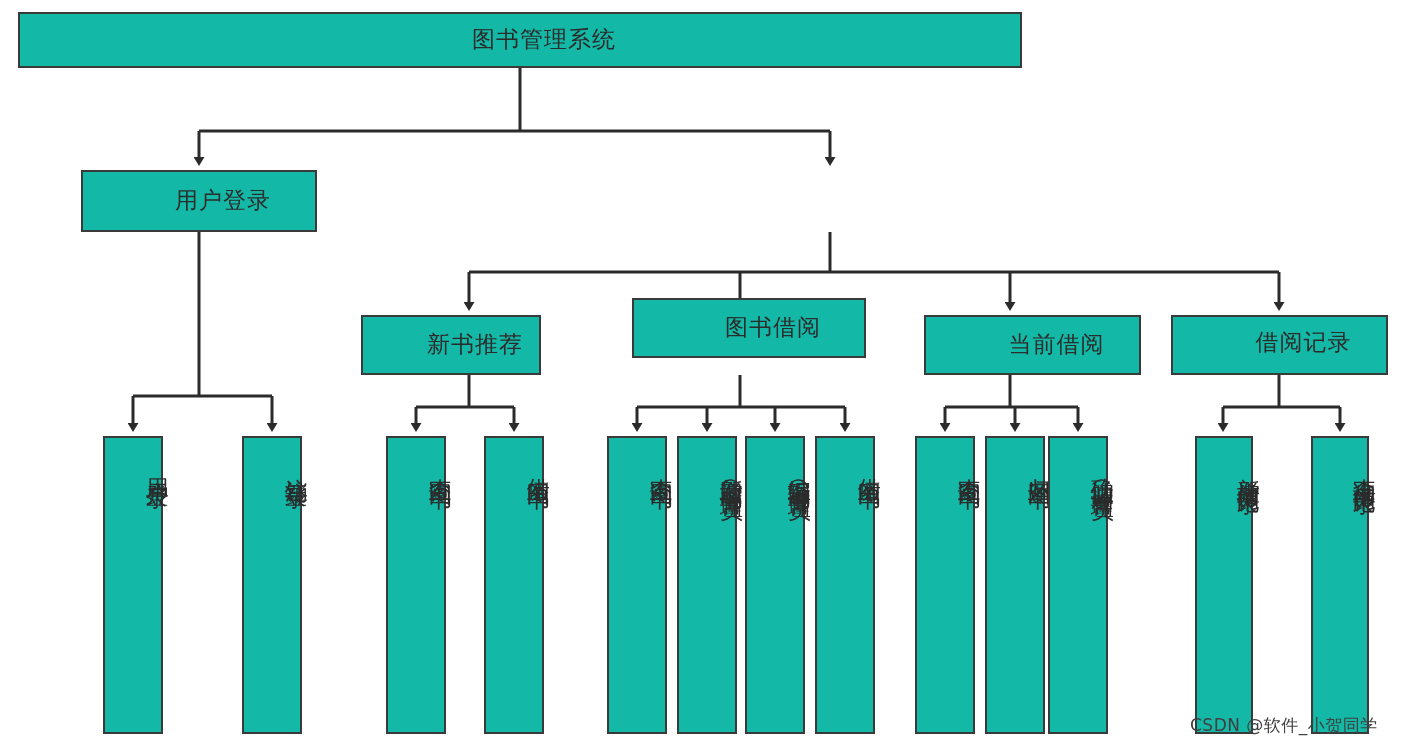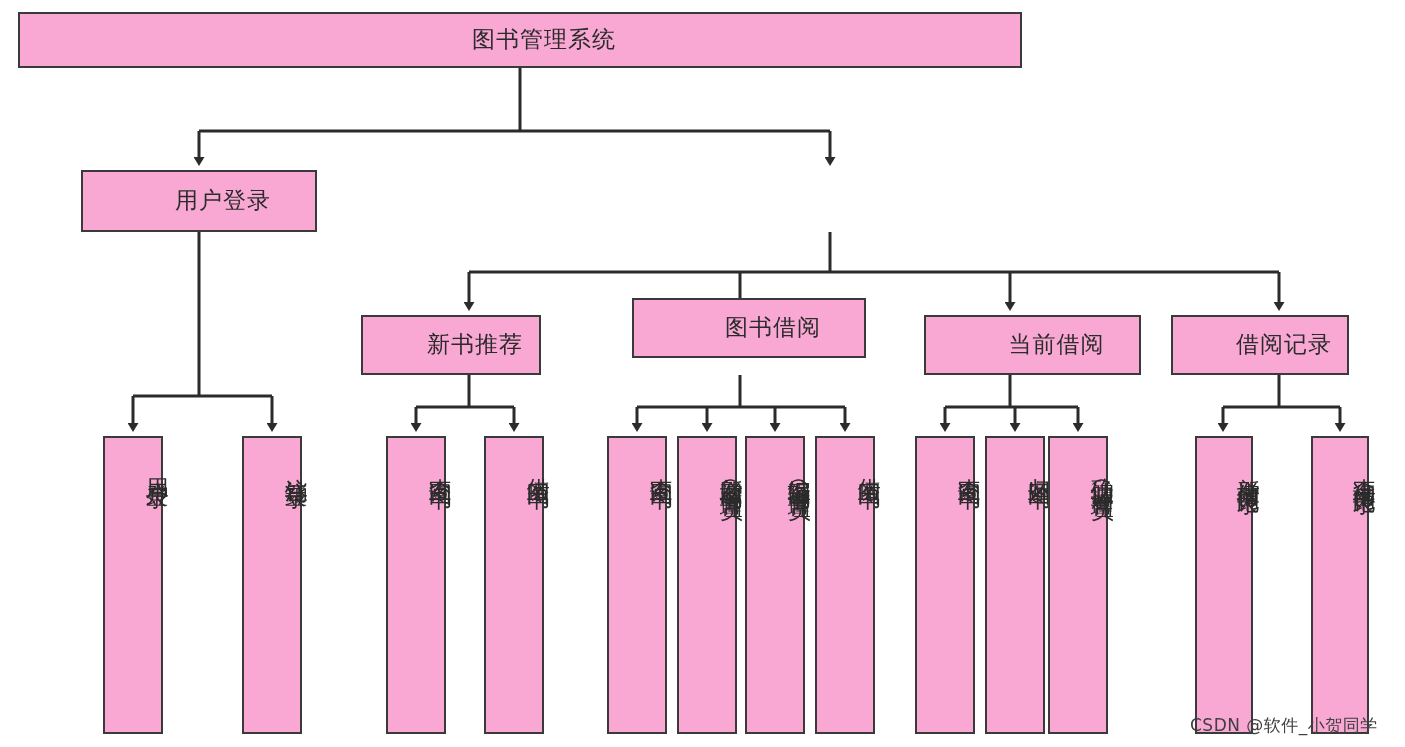--- a/index.html
+++ b/index.html
@@ -23,21 +23,21 @@
     position: absolute;
     left: 0;
     top: 0;
     width: 1405px;
     height: 747px;
     pointer-events: none;
   }
   .node {
     position: absolute;
     box-sizing: border-box;
-    background: #f9a8d4;
+    background: #14b8a6;
     border: 2px solid #3a3a3a;
     display: flex;
     align-items: center;
     justify-content: center;
     color: #2b2b2b;
     padding-left: 48px;
   }
   .node .label {
     display: block;
     text-align: center;
@@ -143,21 +143,21 @@
 
   <div class="node horiz" style="left:361px; top:315px; width:180px; height:60px;">
     <span class="label">新书推荐</span>
   </div>
   <div class="node horiz" style="left:632px; top:298px; width:234px; height:60px;">
     <span class="label">图书借阅</span>
   </div>
   <div class="node horiz" style="left:901px; top:315px; width:217px; height:60px;margin-left:23px;">
     <span class="label">当前借阅</span>
   </div>
-  <div class="node horiz" style="left:1171px; top:315px; width:178px; height:60px;">
+  <div class="node horiz" style="left:1171px; top:315px; width:217px; height:60px;font-family:Liberation Mono, monospace;">
     <span class="label">借阅记录</span>
   </div>
 
   <div class="node vert" style="left:103px; top:436px; width:60px; height:298px;">
     <span class="label">用户登录</span>
   </div>
   <div class="node vert" style="left:242px; top:436px; width:60px; height:298px;">
     <span class="label">注销登录</span>
   </div>
 

